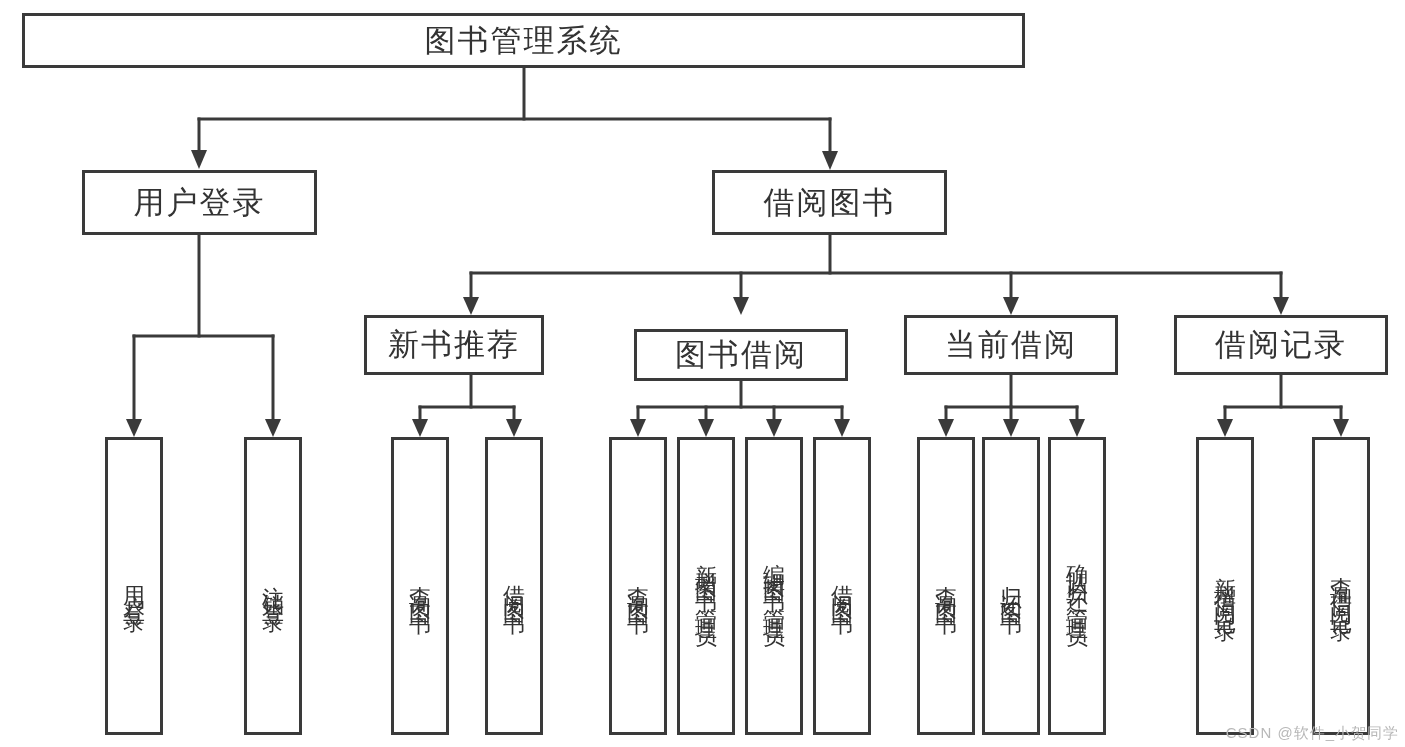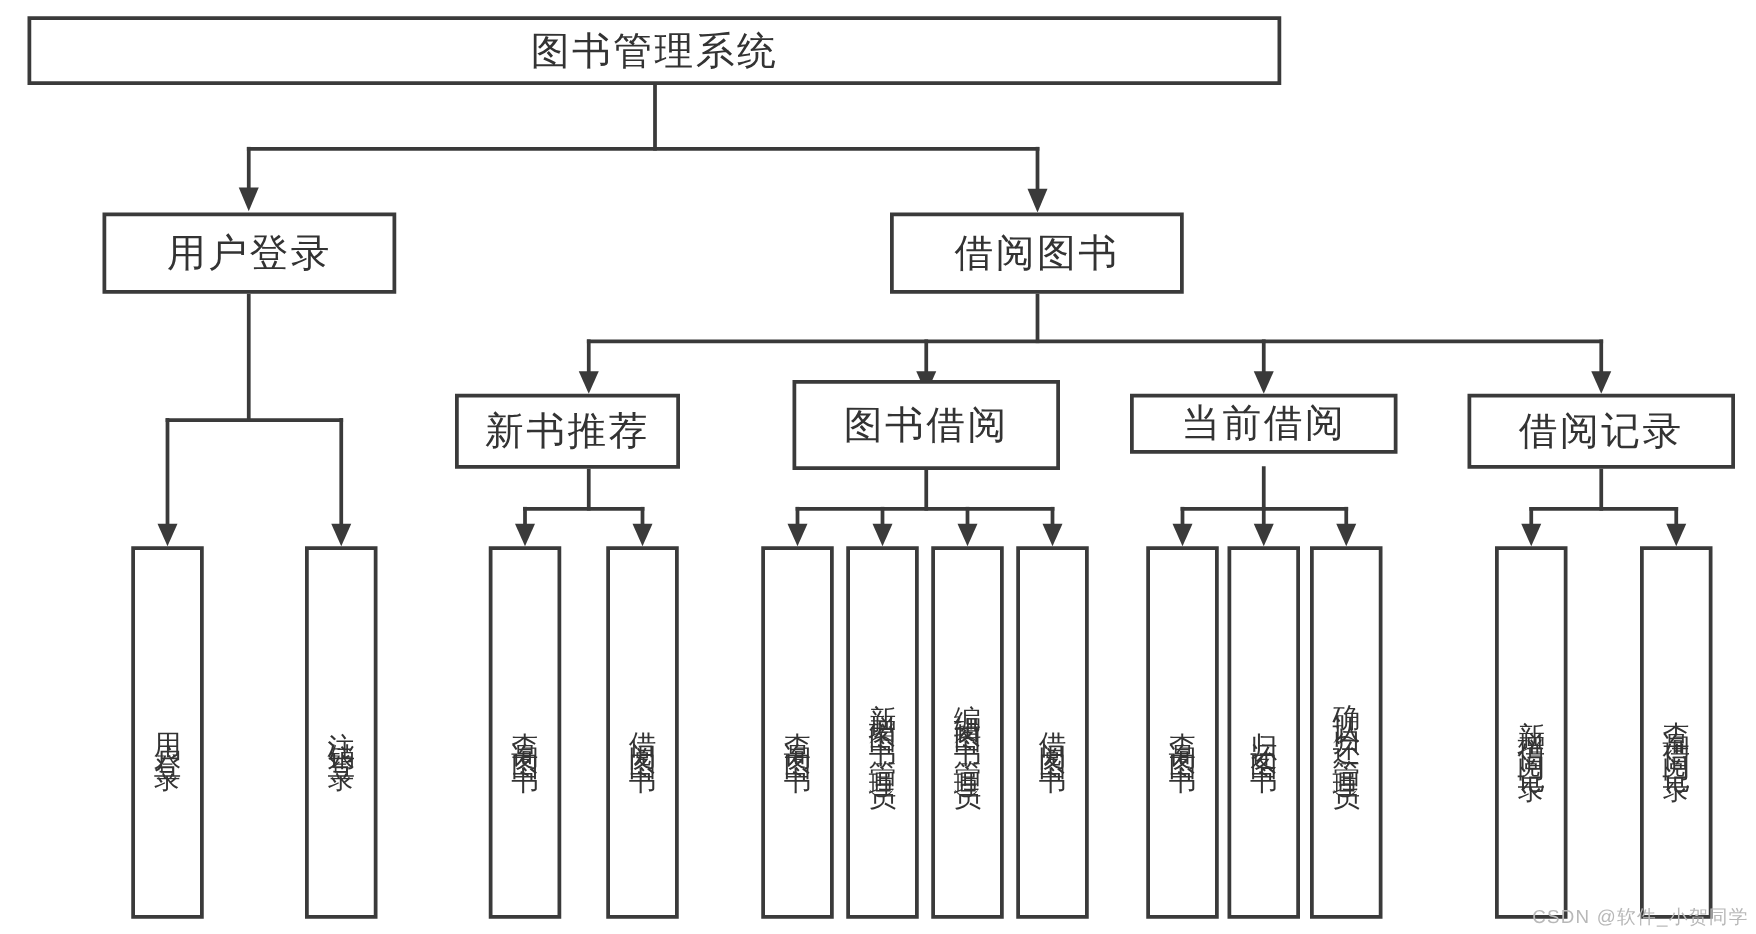--- a/index.html
+++ b/index.html
@@ -122,22 +122,22 @@
     <line x1="1341" y1="405.5" x2="1341" y2="421"></line>
     <polygon points="1333,419 1349,419 1341,437"></polygon>
   </svg>
 
   <div class="box" style="left:22px;top:13px;width:1003px;height:55px">图书管理系统</div>
 
   <div class="box" style="left:82px;top:170px;width:235px;height:65px">用户登录</div>
   <div class="box" style="left:712px;top:170px;width:235px;height:65px">借阅图书</div>
 
   <div class="box" style="left:364px;top:315px;width:180px;height:60px">新书推荐</div>
-  <div class="box" style="left:634px;top:304px;width:214px;height:72px">图书借阅</div>
-  <div class="box" style="left:904px;top:315px;width:214px;height:48px">当前借阅</div>
+  <div class="box" style="left:634px;top:329px;width:214px;height:52px">图书借阅</div>
+  <div class="box" style="left:904px;top:315px;width:214px;height:60px">当前借阅</div>
   <div class="box" style="left:1174px;top:315px;width:214px;height:60px">借阅记录</div>
 
   <div class="box vbox" style="left:105px;top:437px;width:58px;height:298px">用户登录</div>
   <div class="box vbox" style="left:244px;top:437px;width:58px;height:298px">注销登录</div>
 
   <div class="box vbox" style="left:391px;top:437px;width:58px;height:298px">查询图书</div>
   <div class="box vbox" style="left:485px;top:437px;width:58px;height:298px">借阅图书</div>
 
   <div class="box vbox" style="left:609px;top:437px;width:58px;height:298px">查询图书</div>
   <div class="box vbox" style="left:677px;top:437px;width:58px;height:298px">新增图书（管理员）</div>

